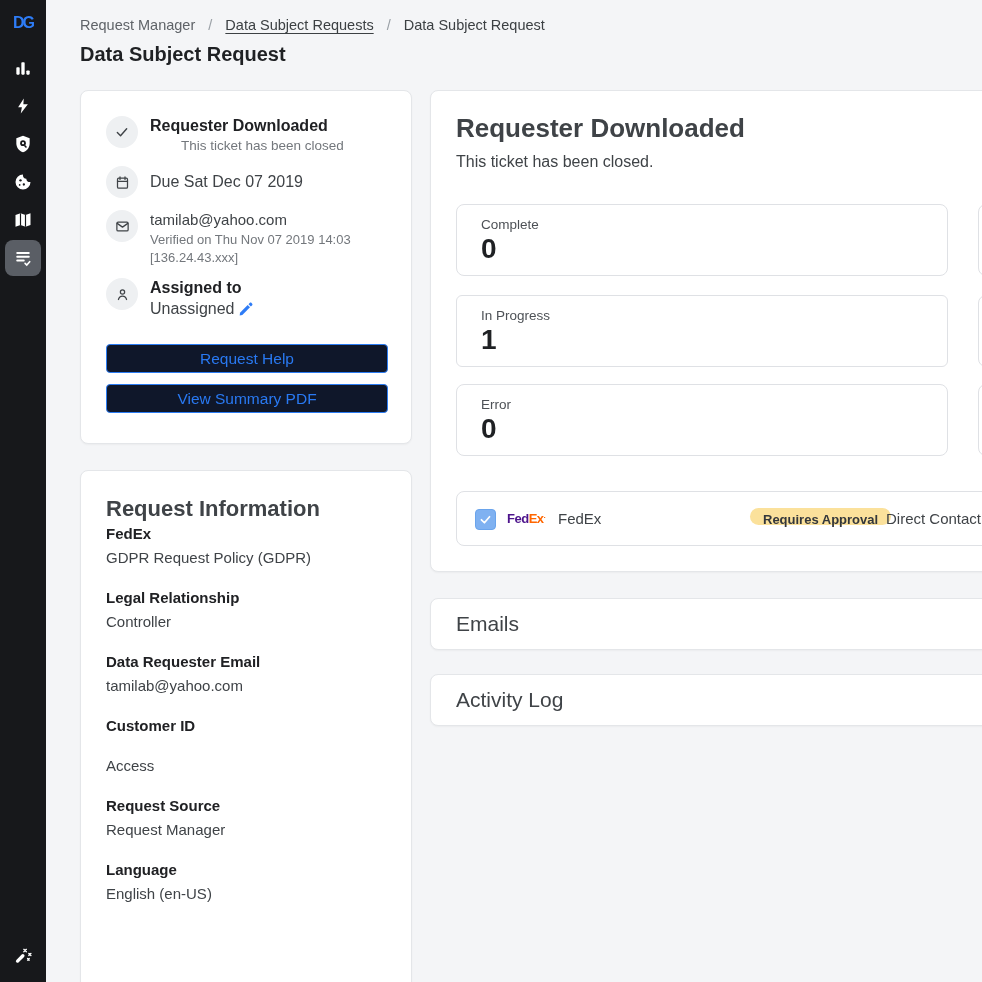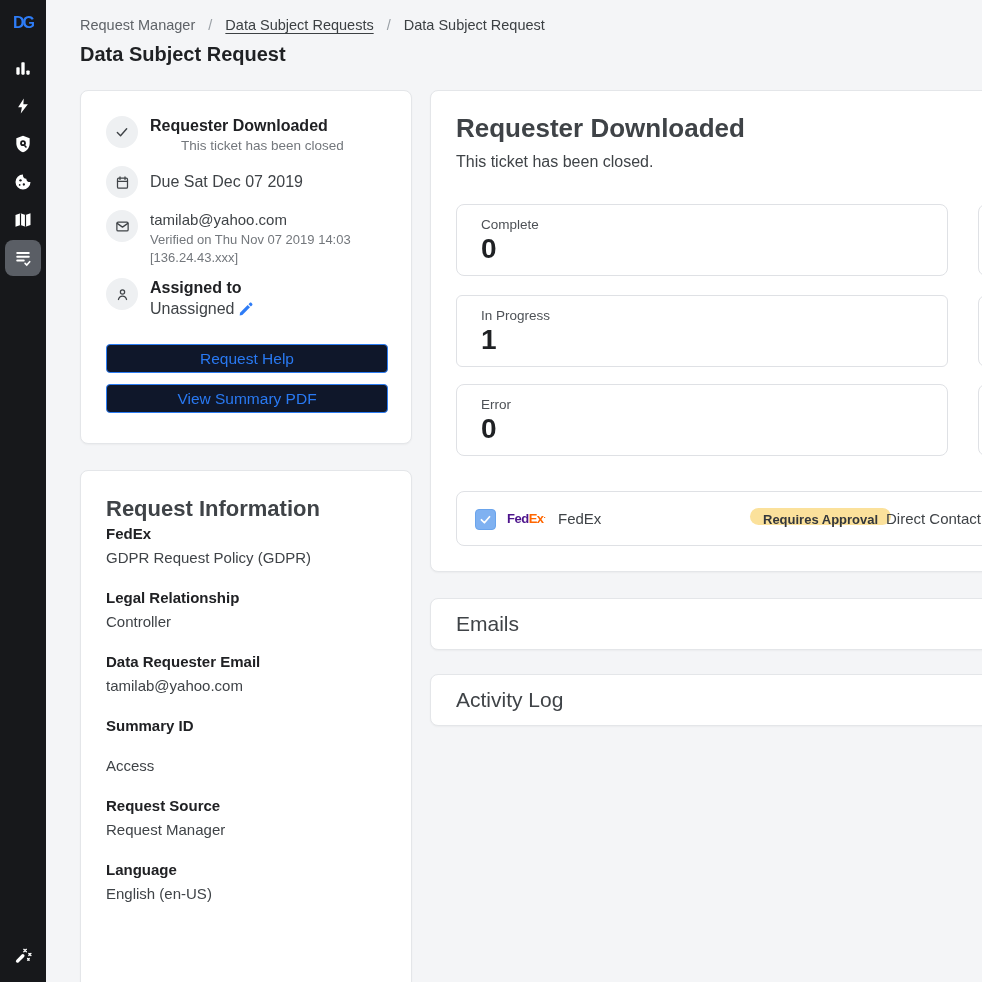--- a/index.html
+++ b/index.html
@@ -217,21 +217,21 @@
     </div>
     <div class="field">
       <div class="field-label">Legal Relationship</div>
       <div class="field-value">Controller</div>
     </div>
     <div class="field">
       <div class="field-label">Data Requester Email</div>
       <div class="field-value">tamilab@yahoo.com</div>
     </div>
     <div class="field">
-      <div class="field-label">Summary ID</div>
+      <div class="field-label">Customer ID</div>
 
     </div>
     <div class="field">
       <div class="field-value">Access</div>
     </div>
     <div class="field">
       <div class="field-label">Request Source</div>
       <div class="field-value">Request Manager</div>
     </div>
     <div class="field">

